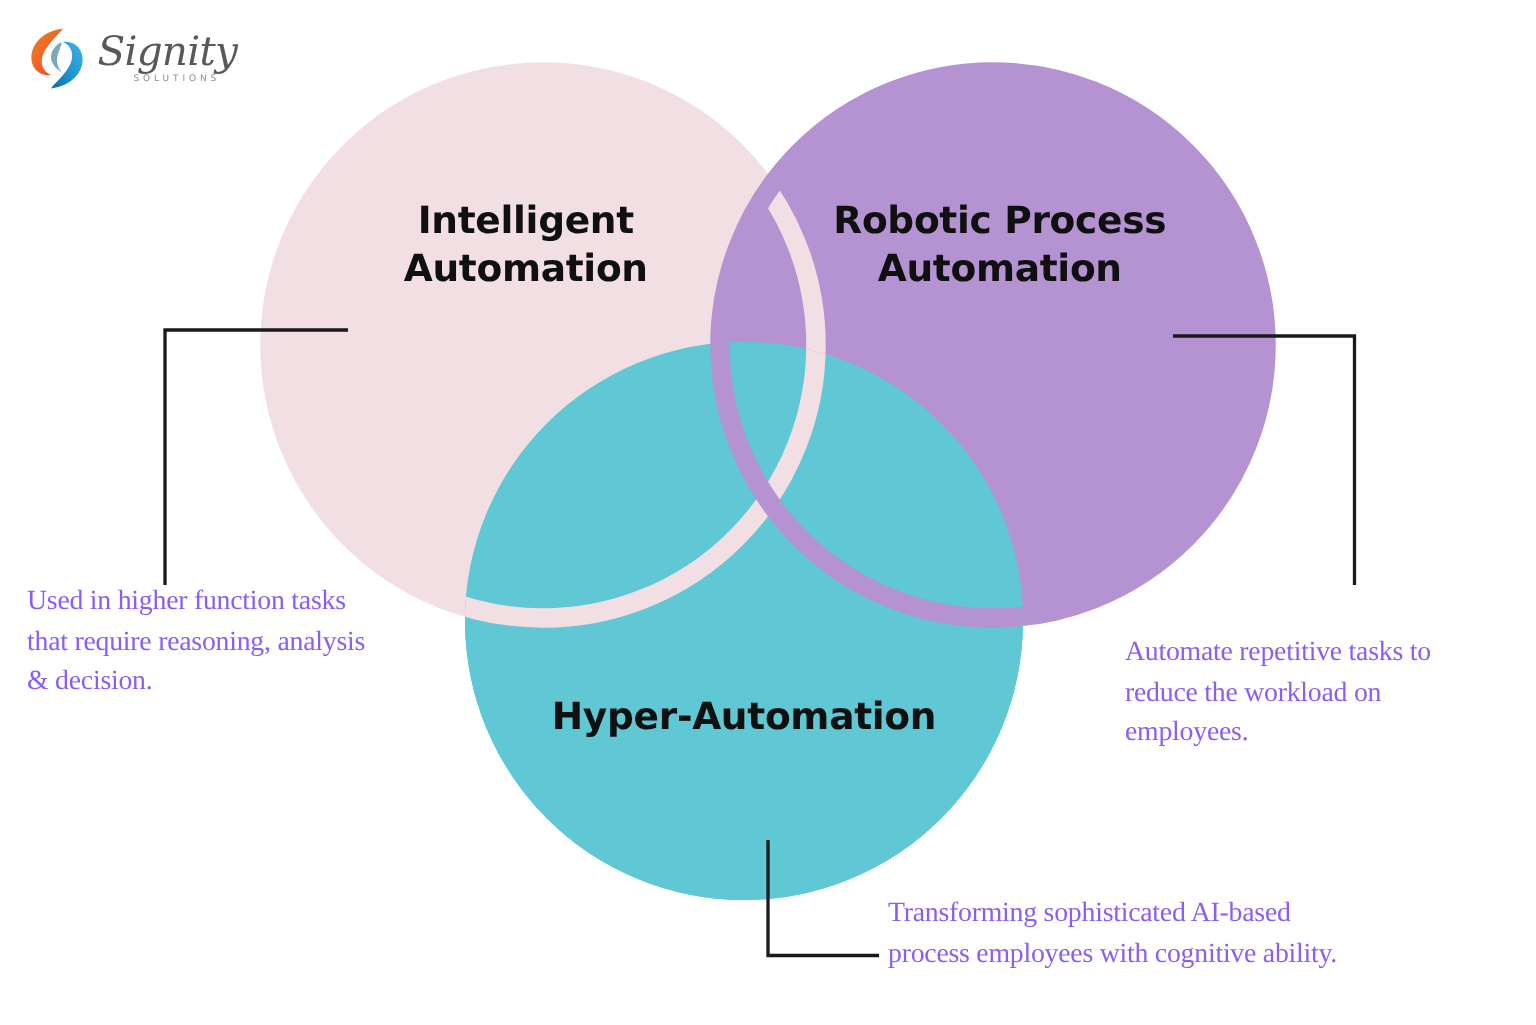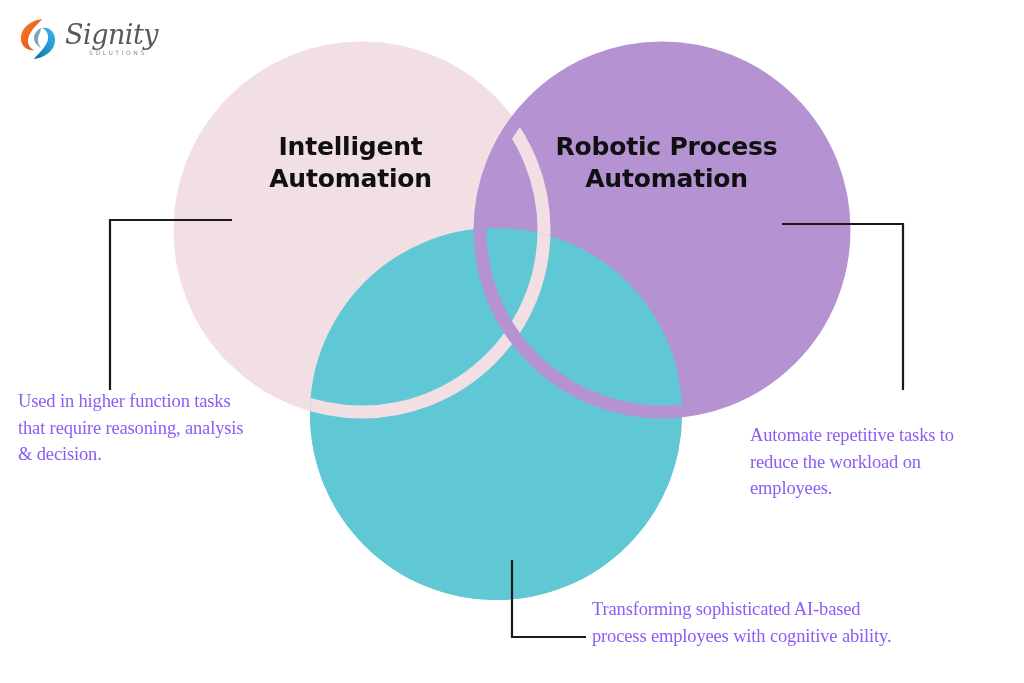--- a/index.html
+++ b/index.html
@@ -196,20 +196,23 @@
   <div class="circle-title" id="title-ia">
     <div>Intelligent</div>
     <div>Automation</div>
   </div>
 
   <div class="circle-title" id="title-rpa">
     <div>Robotic Process</div>
     <div>Automation</div>
   </div>
 
+  <div class="circle-title" id="title-hyper">
+    <div>Hyper-Automation</div>
+  </div>
 
   <div class="caption" id="caption-left">Used in higher function tasks that require reasoning, analysis &amp; decision.</div>
 
   <div class="caption" id="caption-right">Automate repetitive tasks to reduce the workload on employees.</div>
 
   <div class="caption" id="caption-bottom">Transforming sophisticated AI-based process employees with cognitive ability.</div>
 
 </div>
 
 </body></html>

